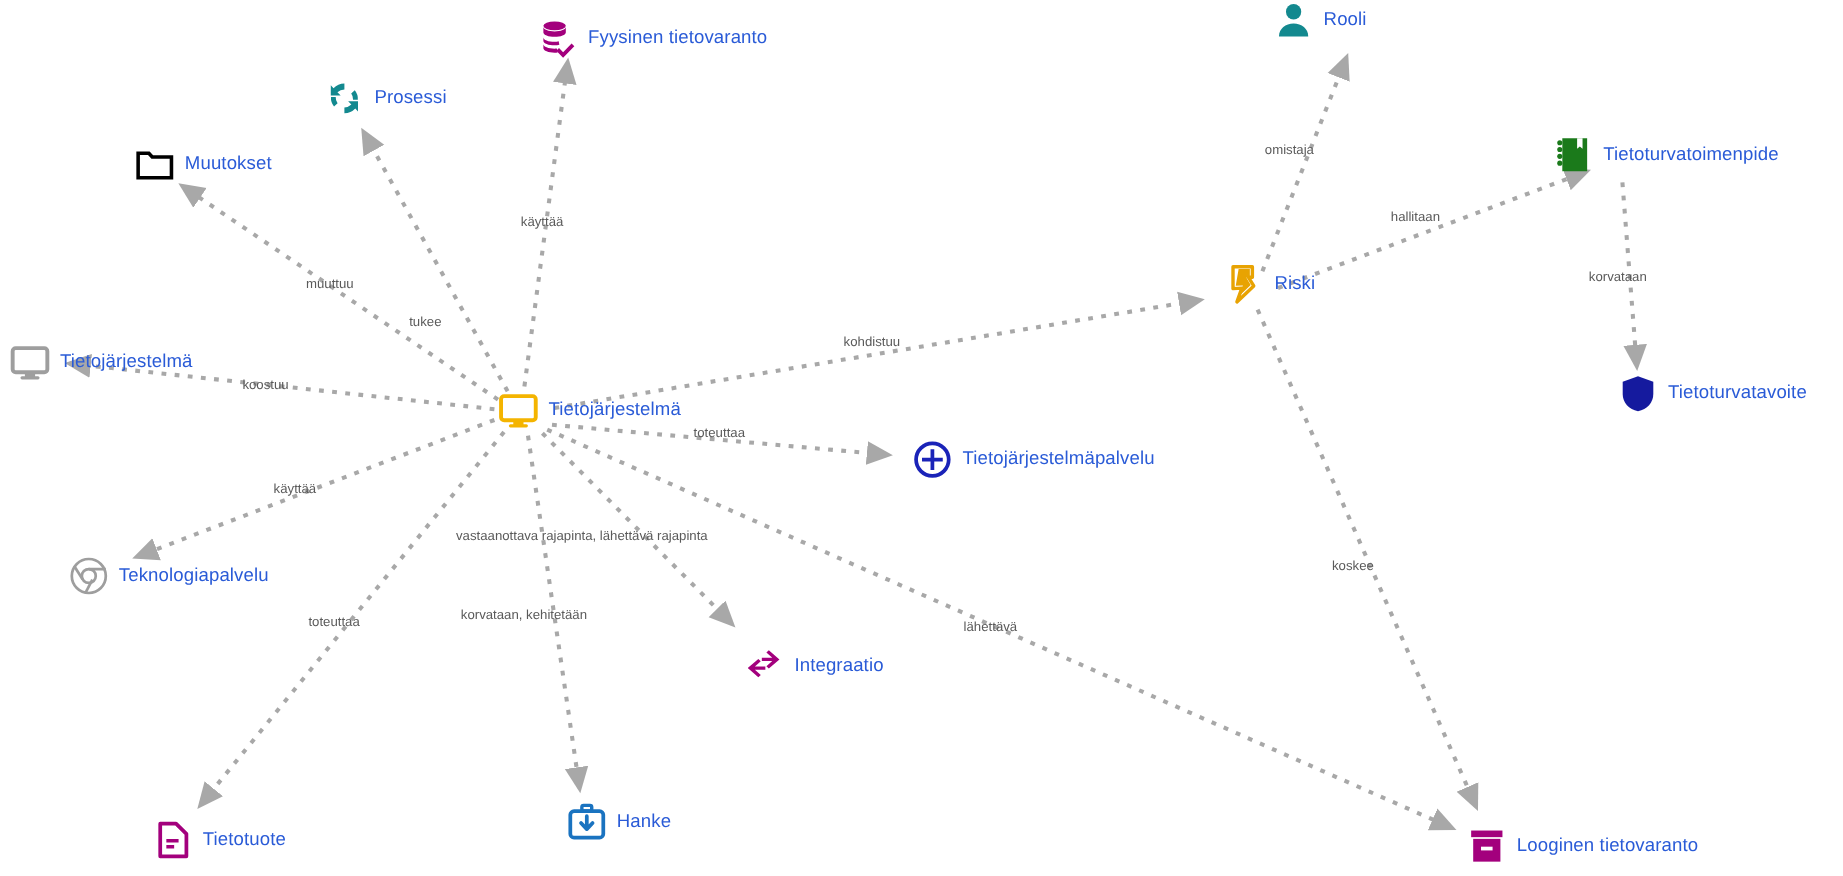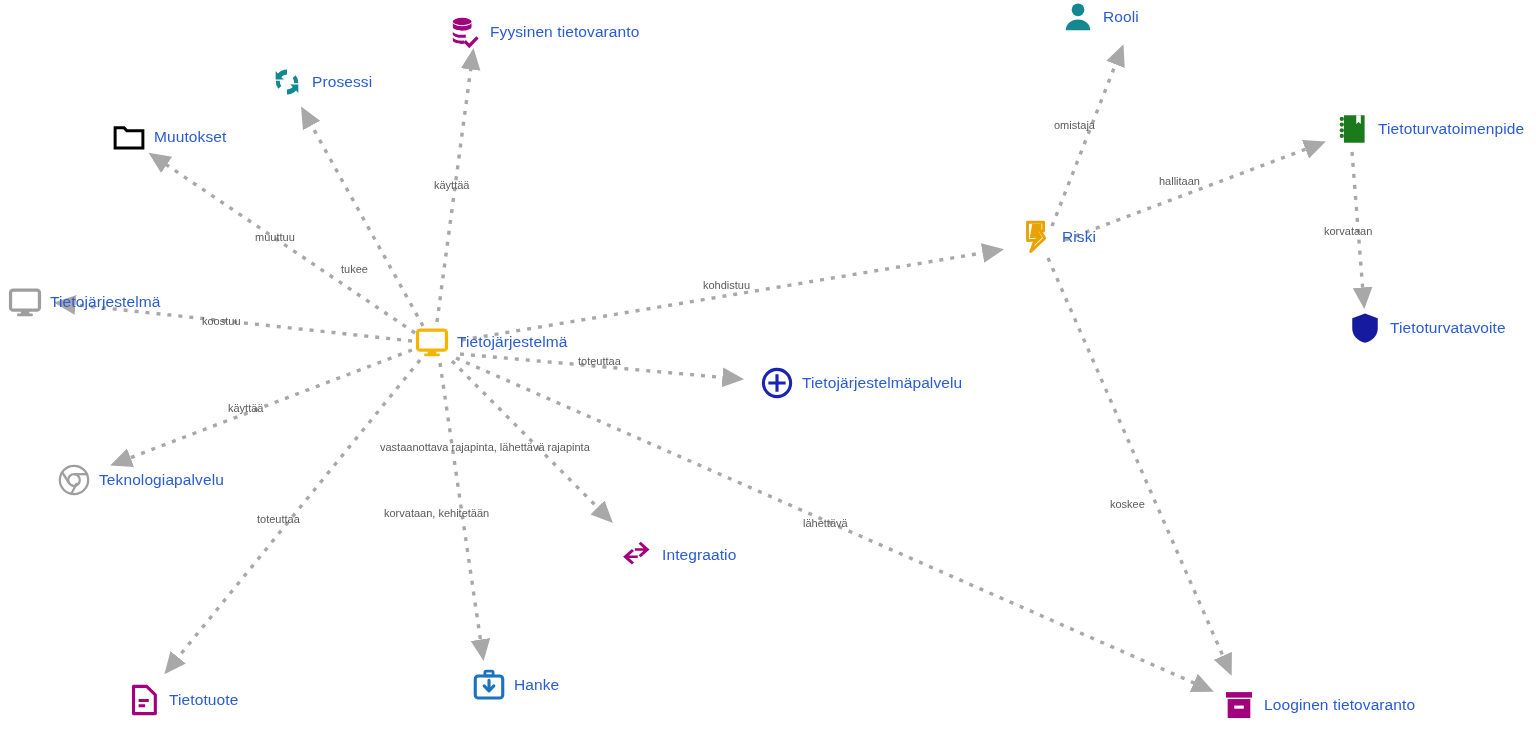--- a/index.html
+++ b/index.html
@@ -193,21 +193,21 @@
       </div>
       <div class="node" style="left: 1061px; top: 0px;">
         <span class="node-icon">
           <svg width="34" height="34" viewBox="0 0 24 24">
             <circle cx="12" cy="6.9" r="4.5" fill="#13898f"></circle>
             <path d="M3.4 21.4c0-4.6 3.9-7.6 8.6-7.6s8.6 3 8.6 7.6z" fill="#13898f"></path>
           </svg>
         </span>
         <span class="node-label">Rooli</span>
       </div>
-      <div class="node" style="left: 1336px; top: 112px;">
+      <div class="node" style="left: 1294px; top: 112px;">
         <span class="node-icon">
           <svg width="34" height="34" viewBox="0 0 24 24">
             <path d="M5.6 2.3h14.6v19.4H5.6z" fill="#1b7a1b"></path>
             <path d="M14.3 2.3h3.2v6.1l-1.6-1.3-1.6 1.3z" fill="#ffffff"></path>
             <circle cx="4.1" cy="4.9" r="1.5" fill="#1b7a1b"></circle>
             <circle cx="4.1" cy="8.9" r="1.5" fill="#1b7a1b"></circle>
             <circle cx="4.1" cy="12.9" r="1.5" fill="#1b7a1b"></circle>
             <circle cx="4.1" cy="16.9" r="1.5" fill="#1b7a1b"></circle>
           </svg>
         </span>
@@ -239,16 +239,16 @@
       <div class="edge-label" style="left: 202px; top: 316px;">koostuu</div>
       <div class="edge-label" style="left: 228px; top: 403px;">käyttää</div>
       <div class="edge-label" style="left: 257px; top: 514px;">toteuttaa</div>
       <div class="edge-label" style="left: 384px; top: 508px;">korvataan, kehitetään</div>
       <div class="edge-label" style="left: 380px; top: 442px;">vastaanottava rajapinta, lähettävä rajapinta</div>
       <div class="edge-label" style="left: 578px; top: 356px;">toteuttaa</div>
       <div class="edge-label" style="left: 703px; top: 280px;">kohdistuu</div>
       <div class="edge-label" style="left: 803px; top: 518px;">lähettävä</div>
       <div class="edge-label" style="left: 1054px; top: 120px;">omistaja</div>
       <div class="edge-label" style="left: 1159px; top: 176px;">hallitaan</div>
-      <div class="edge-label" style="left: 1110px; top: 467px; margin-top: 32px;">koskee</div>
+      <div class="edge-label" style="left: 1110px; top: 467px;">koskee</div>
       <div class="edge-label" style="left: 1324px; top: 226px;">korvataan</div>
     </div>
 </div>
 
 </body></html>

